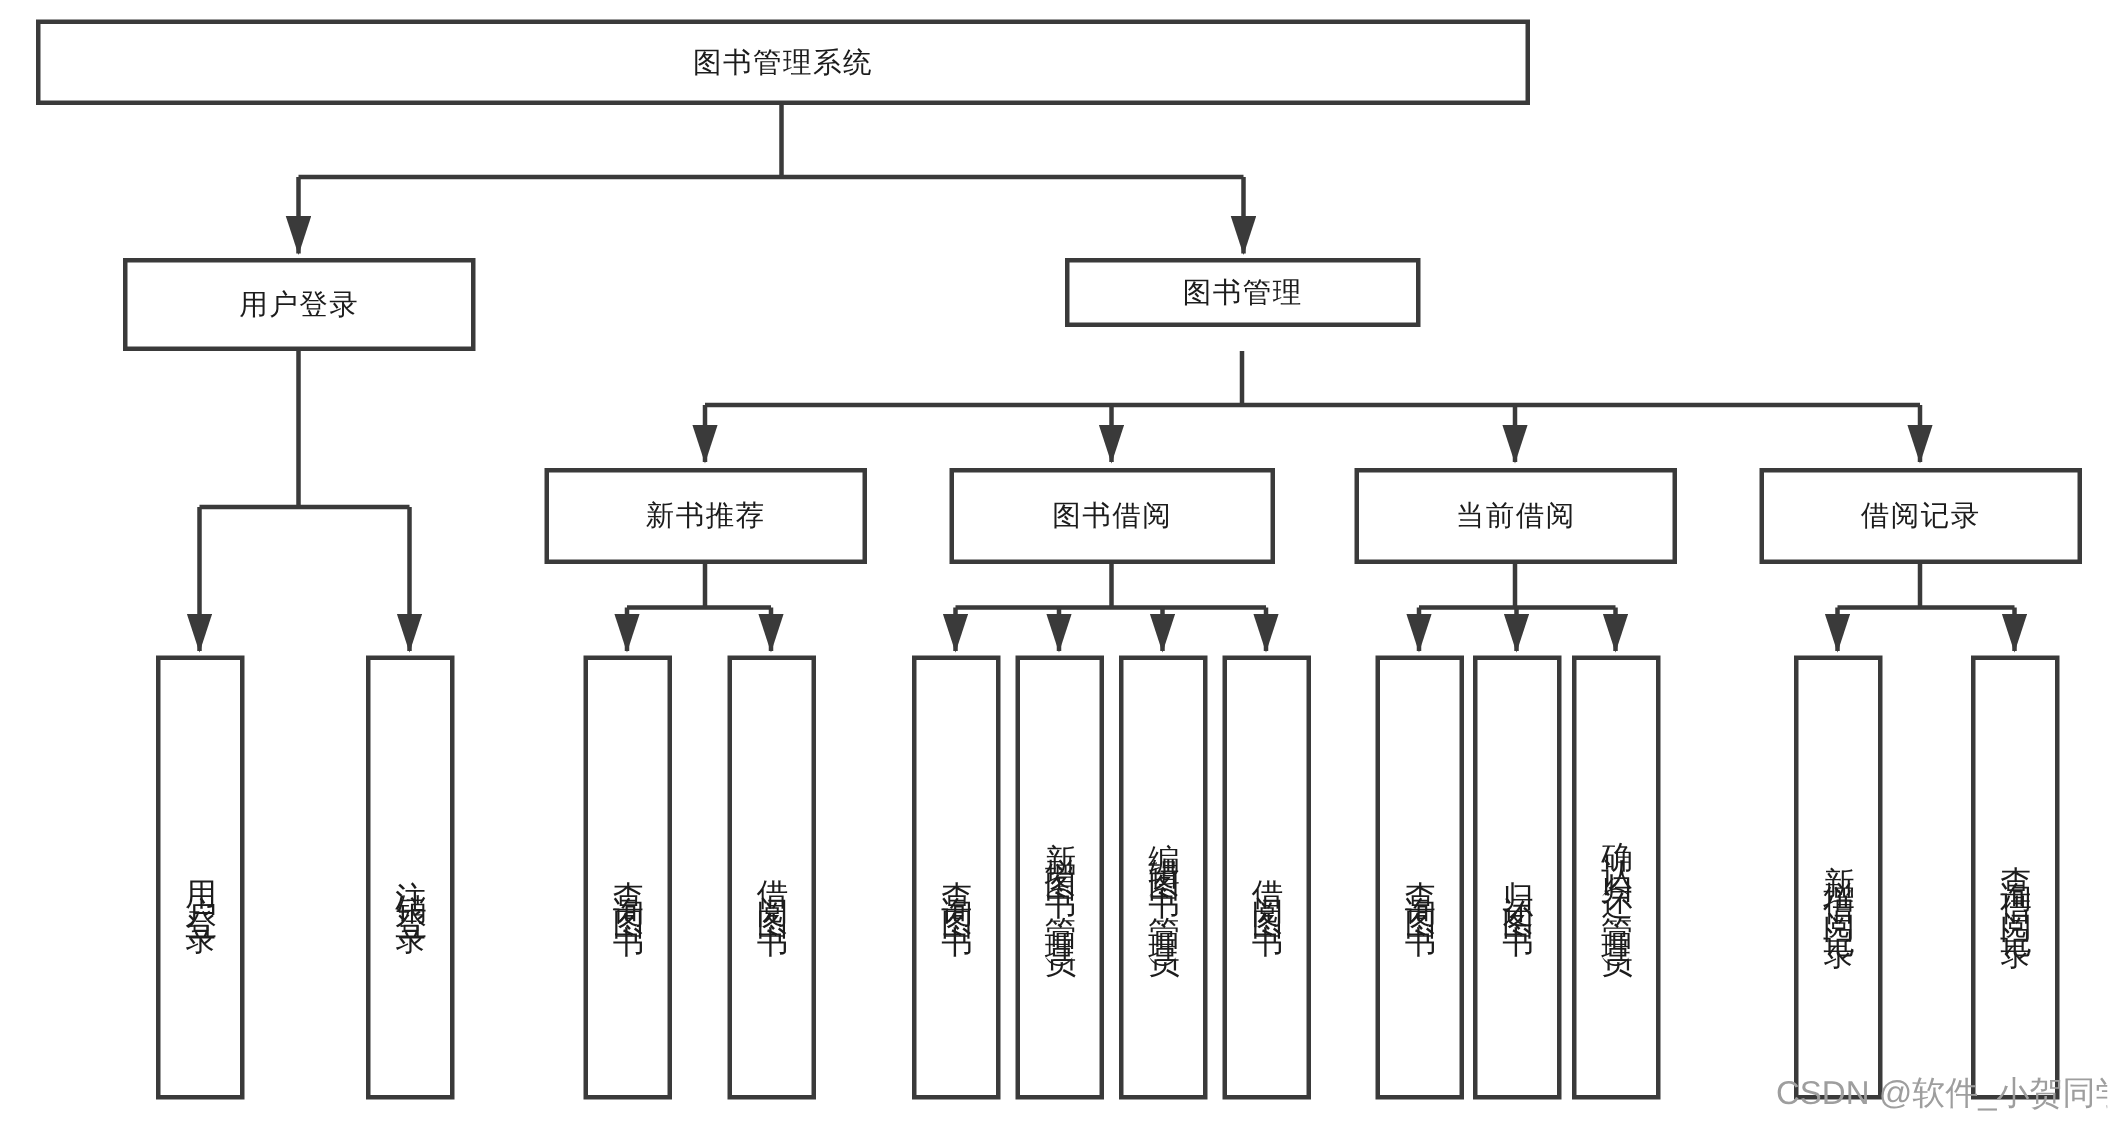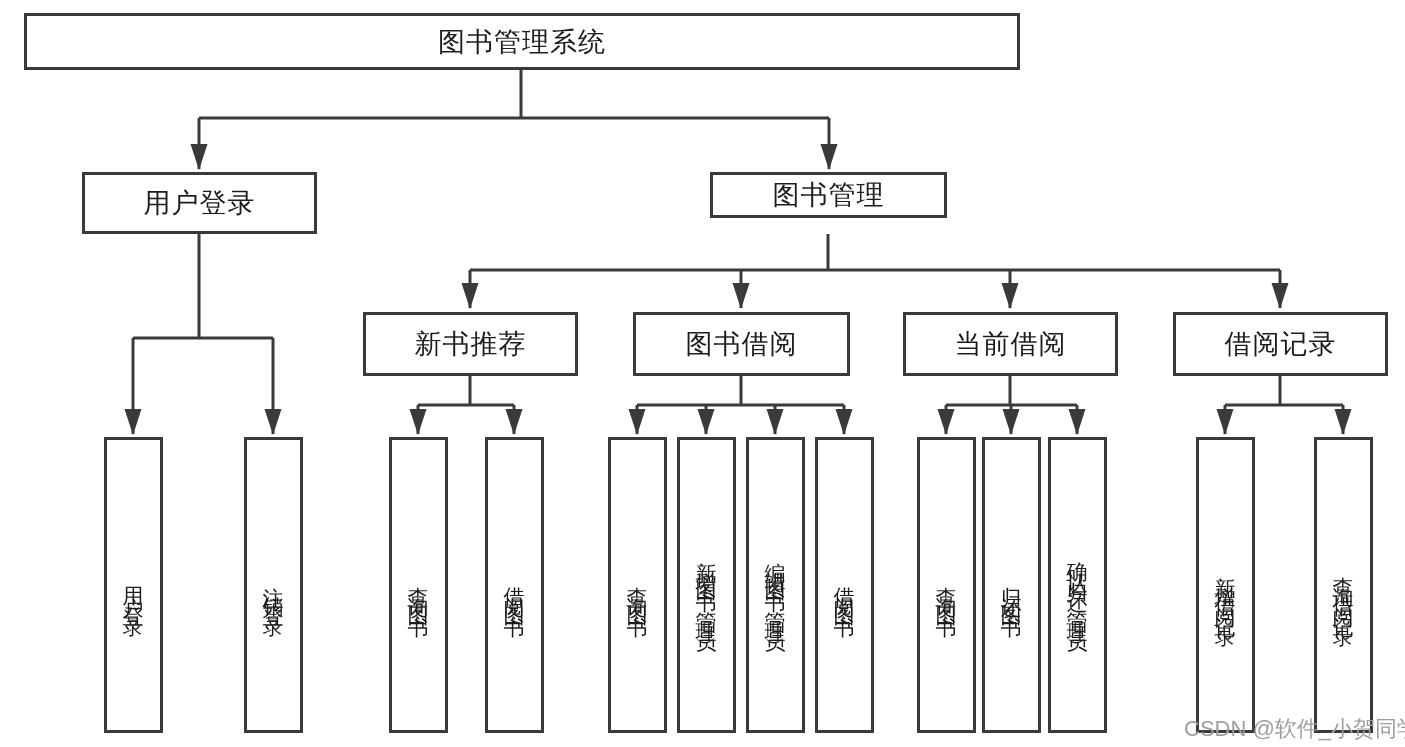--- a/index.html
+++ b/index.html
@@ -11,21 +11,21 @@
     overflow:hidden;
   }
   svg.wires{position:absolute;left:0;top:0;}
   .ln{stroke:#3a3a3a;stroke-width:3;fill:none;}
   .node{
     position:absolute;box-sizing:border-box;
     background:#ffffff;border:3px solid #3a3a3a;
     display:flex;align-items:center;justify-content:center;
     color:#1c1c1c;
   }
-  .hlabel{font-size:27px;letter-spacing:1px;}
+  .hlabel{font-size:19px;letter-spacing:1px;}
   .leaf{width:59px;top:437px;height:296px;}
   .vtext{
     display:inline-block;
     writing-mode:vertical-rl;
     text-orientation:mixed;
     font-size:21px;
     line-height:1;
     letter-spacing:10px;
     margin-bottom:-10px;
     white-space:nowrap;

